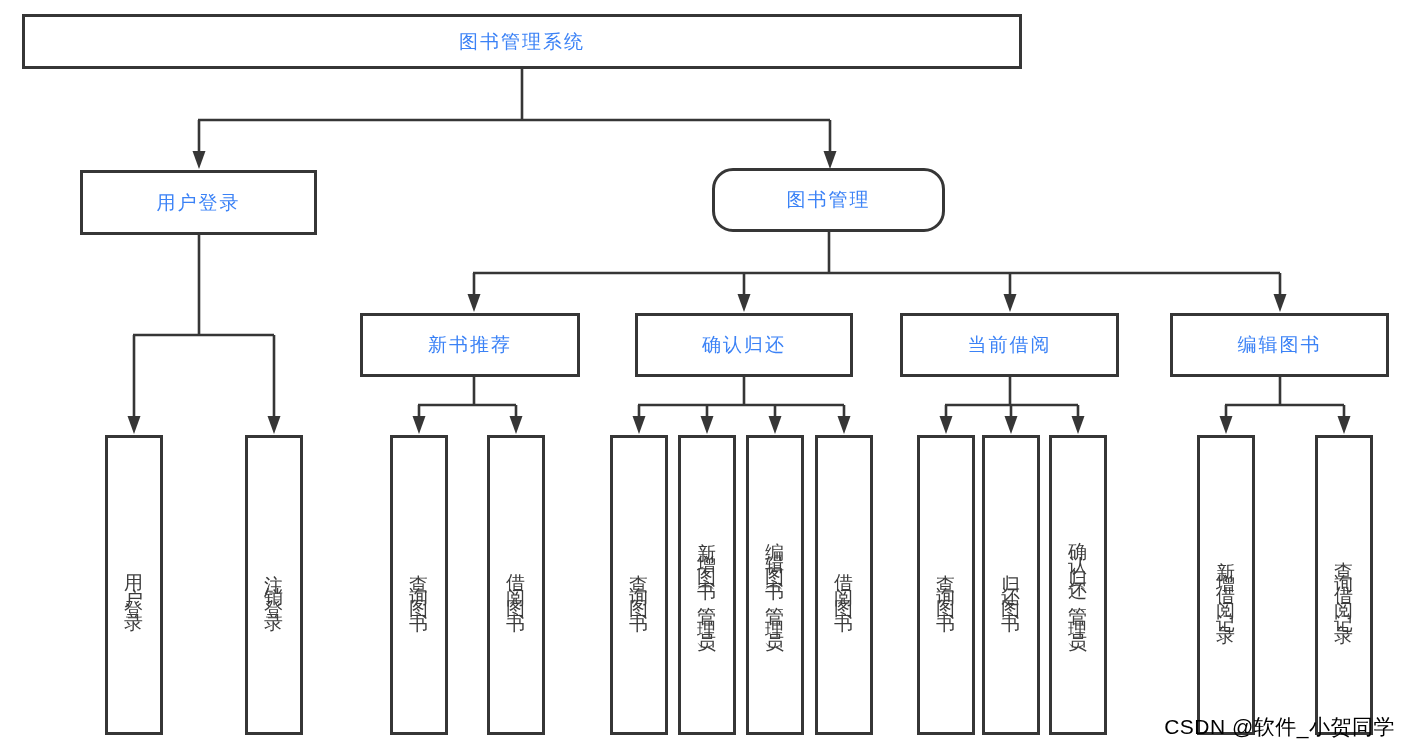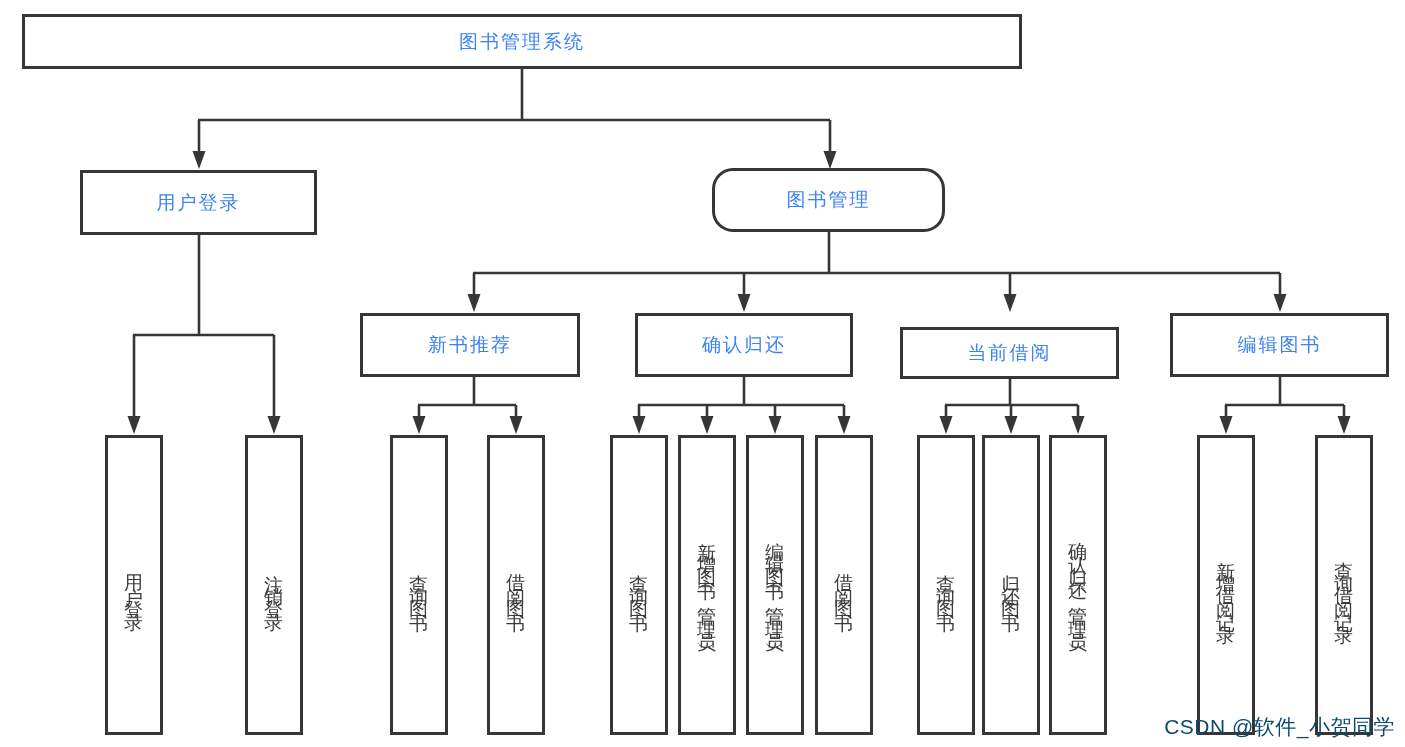--- a/index.html
+++ b/index.html
@@ -34,21 +34,21 @@
     font-size: 19px;
     letter-spacing: 2px;
     white-space: nowrap;
   }
   
   .n-root  { left: 22px;  top: 14px;  width: 1000px; height: 55px; font-size: 19px; }
   .n-l2a   { left: 80px;  top: 170px; width: 237px;  height: 65px; }
   .n-l2b   { left: 712px; top: 168px; width: 233px;  height: 64px; border-radius: 21px; }
   .n-l3a   { left: 360px; top: 313px; width: 220px;  height: 64px; }
   .n-l3b   { left: 635px; top: 313px; width: 218px;  height: 64px; }
-  .n-l3c   { left: 900px; top: 327px; width: 219px;  height: 52px; }
+  .n-l3c   { left: 900px; top: 313px; width: 219px;  height: 64px; }
   .n-l3d   { left: 1170px;top: 313px; width: 219px;  height: 64px; }
   .leaf {
     position: absolute;
     box-sizing: border-box;
     border: 3px solid #363636;
     background: #ffffff;
     top: 435px;
     width: 58px;
     height: 300px;
     display: flex;
@@ -75,21 +75,21 @@
   .lf9  { left: 917px; }
   .lf10 { left: 982px; }
   .lf11 { left: 1049px; }
   .lf12 { left: 1197px; }
   .lf13 { left: 1315px; }
   .watermark {
     position: absolute;
     right: 10px;
     bottom: 6px;
     font-size: 21px;
-    color: #0c4a6e;
+    color: #000000;
     letter-spacing: 0.5px;
     z-index: 5;
     white-space: nowrap;
   }
 </style>
 </head>
 <body>
 
 <div class="canvas">
 

